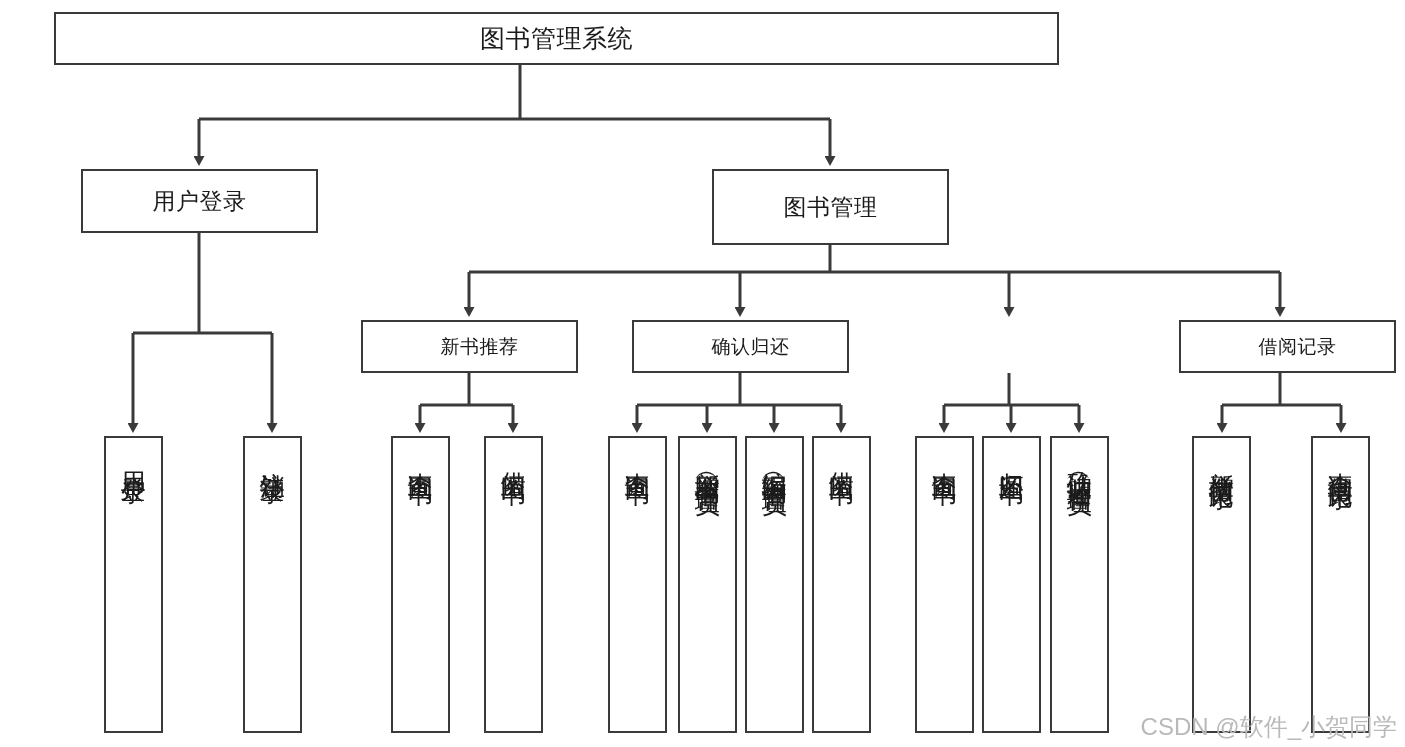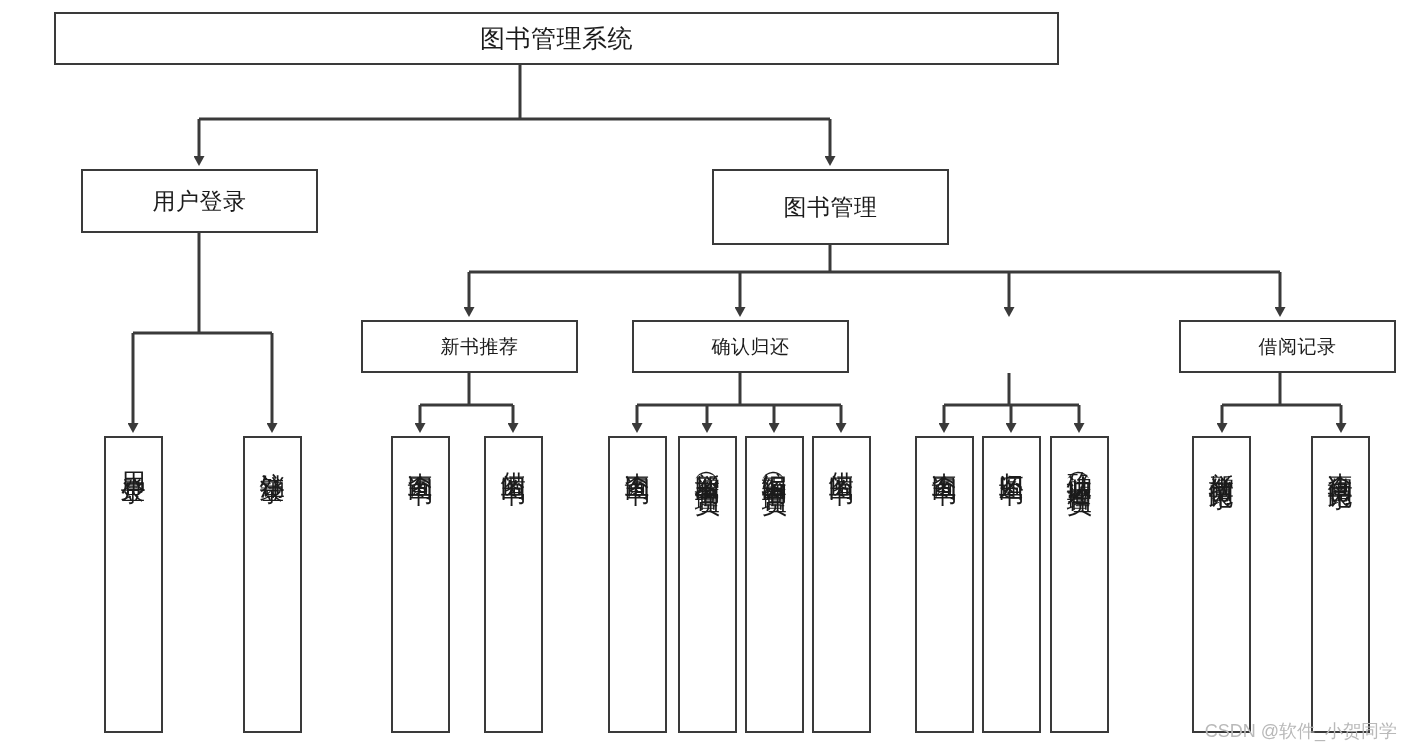--- a/index.html
+++ b/index.html
@@ -56,21 +56,21 @@
     text-orientation:upright;
     font-size:25px;
     line-height:1.05;
     letter-spacing:3px;
     white-space:normal;
   }
   .watermark{
     position:absolute;
     right:8px;
     bottom:4px;
-    font-size:18px;
+    font-size:24px;
     color:#b9b9b9;
     white-space:nowrap;
     user-select:none;
   }
 </style>
 </head>
 <body>
 
 <div id="diagram">
 

